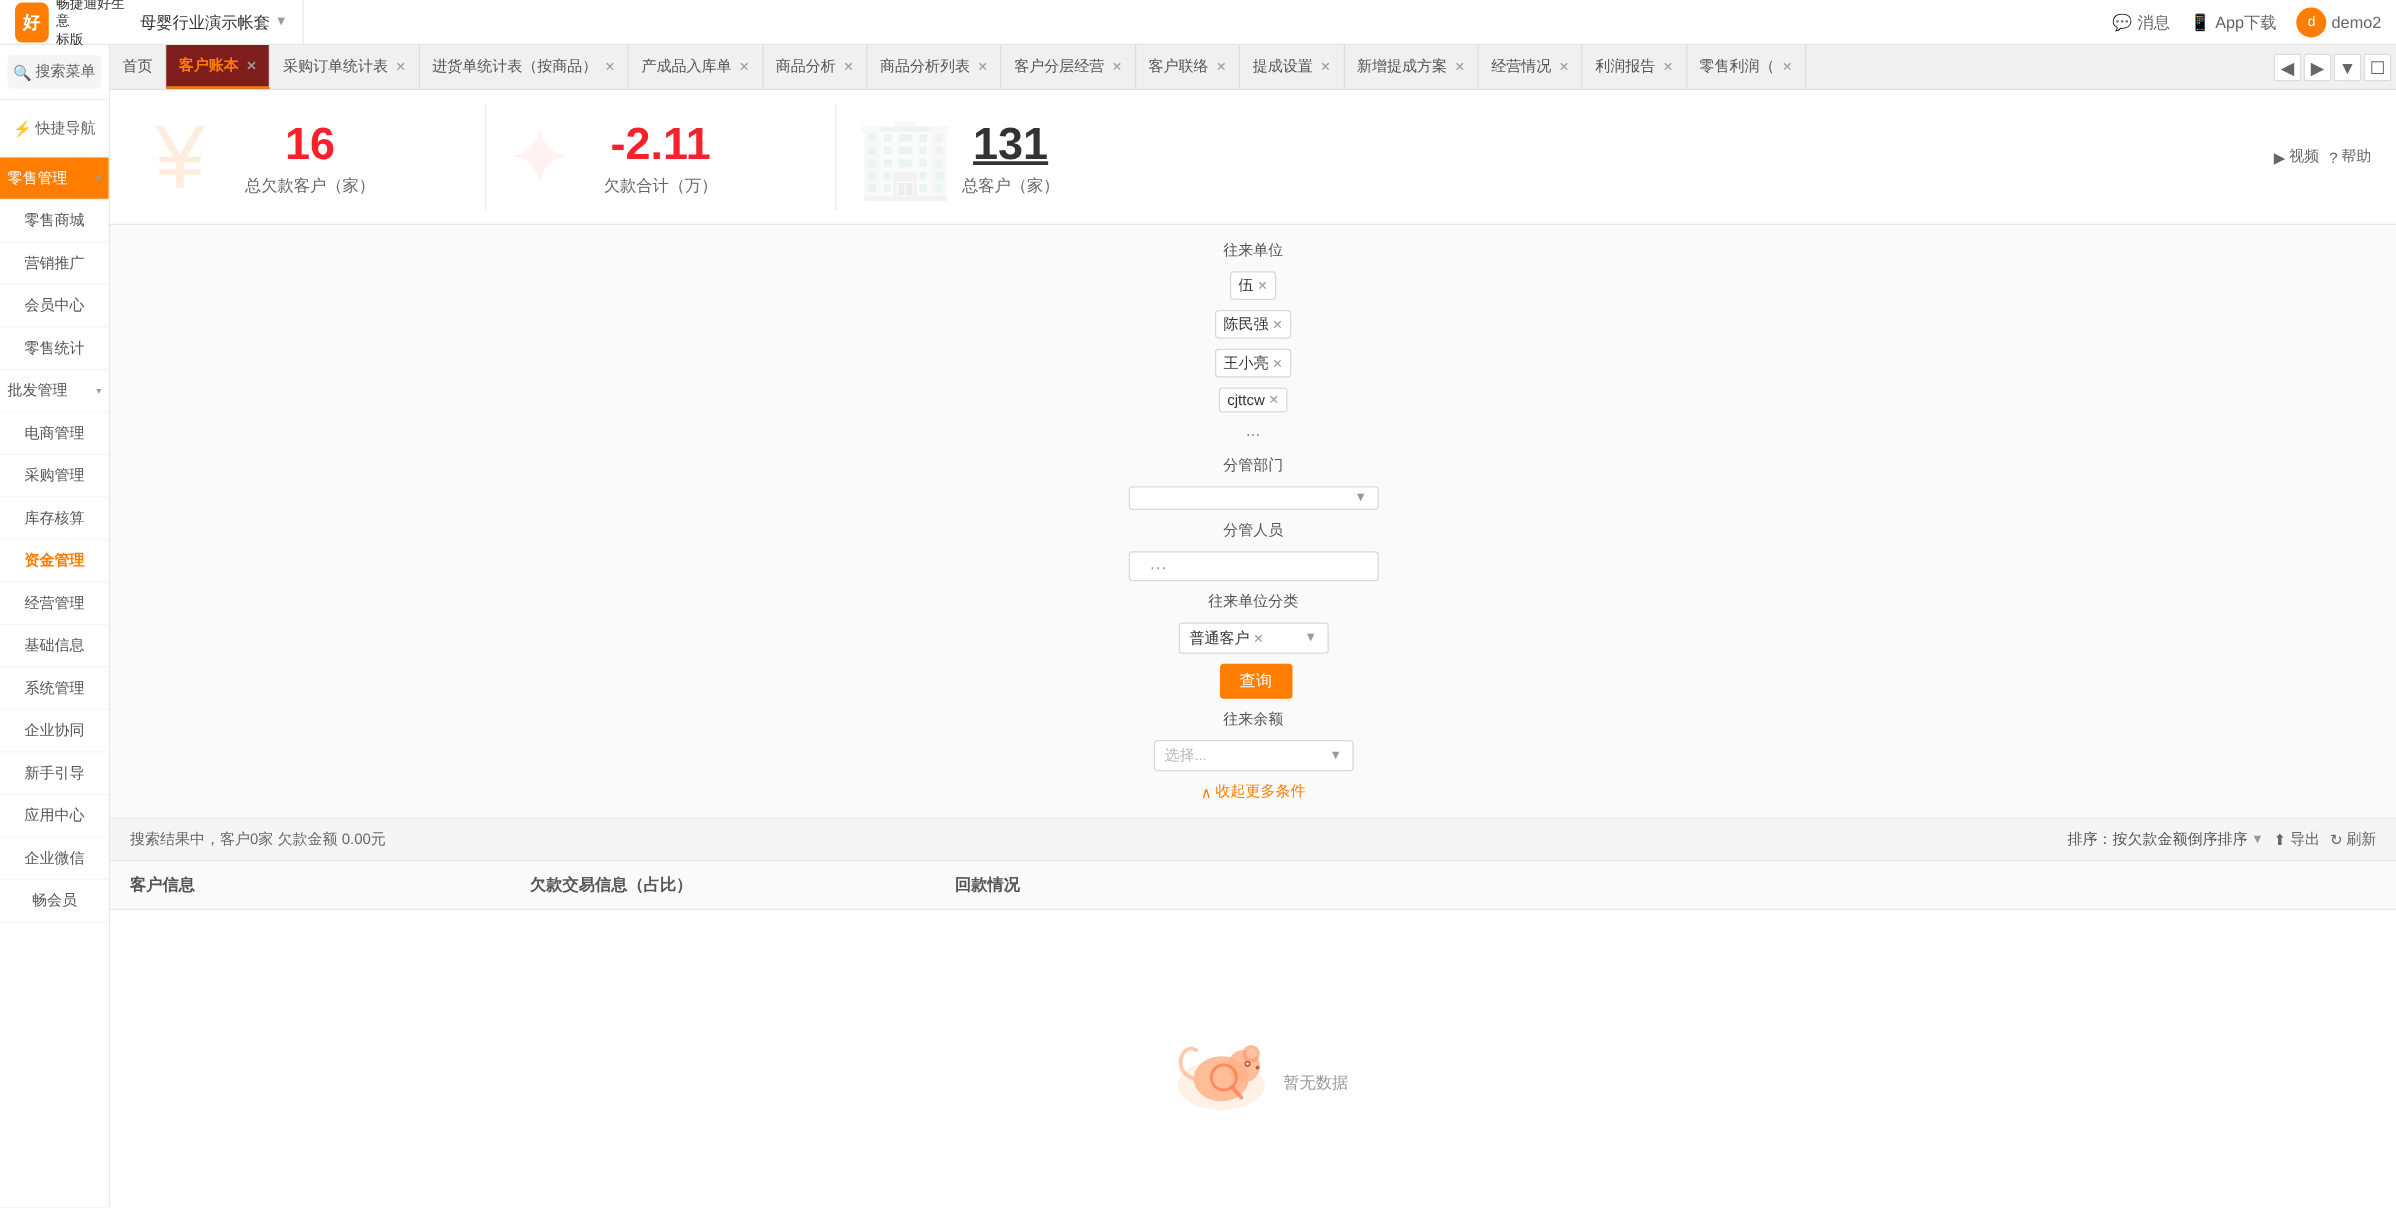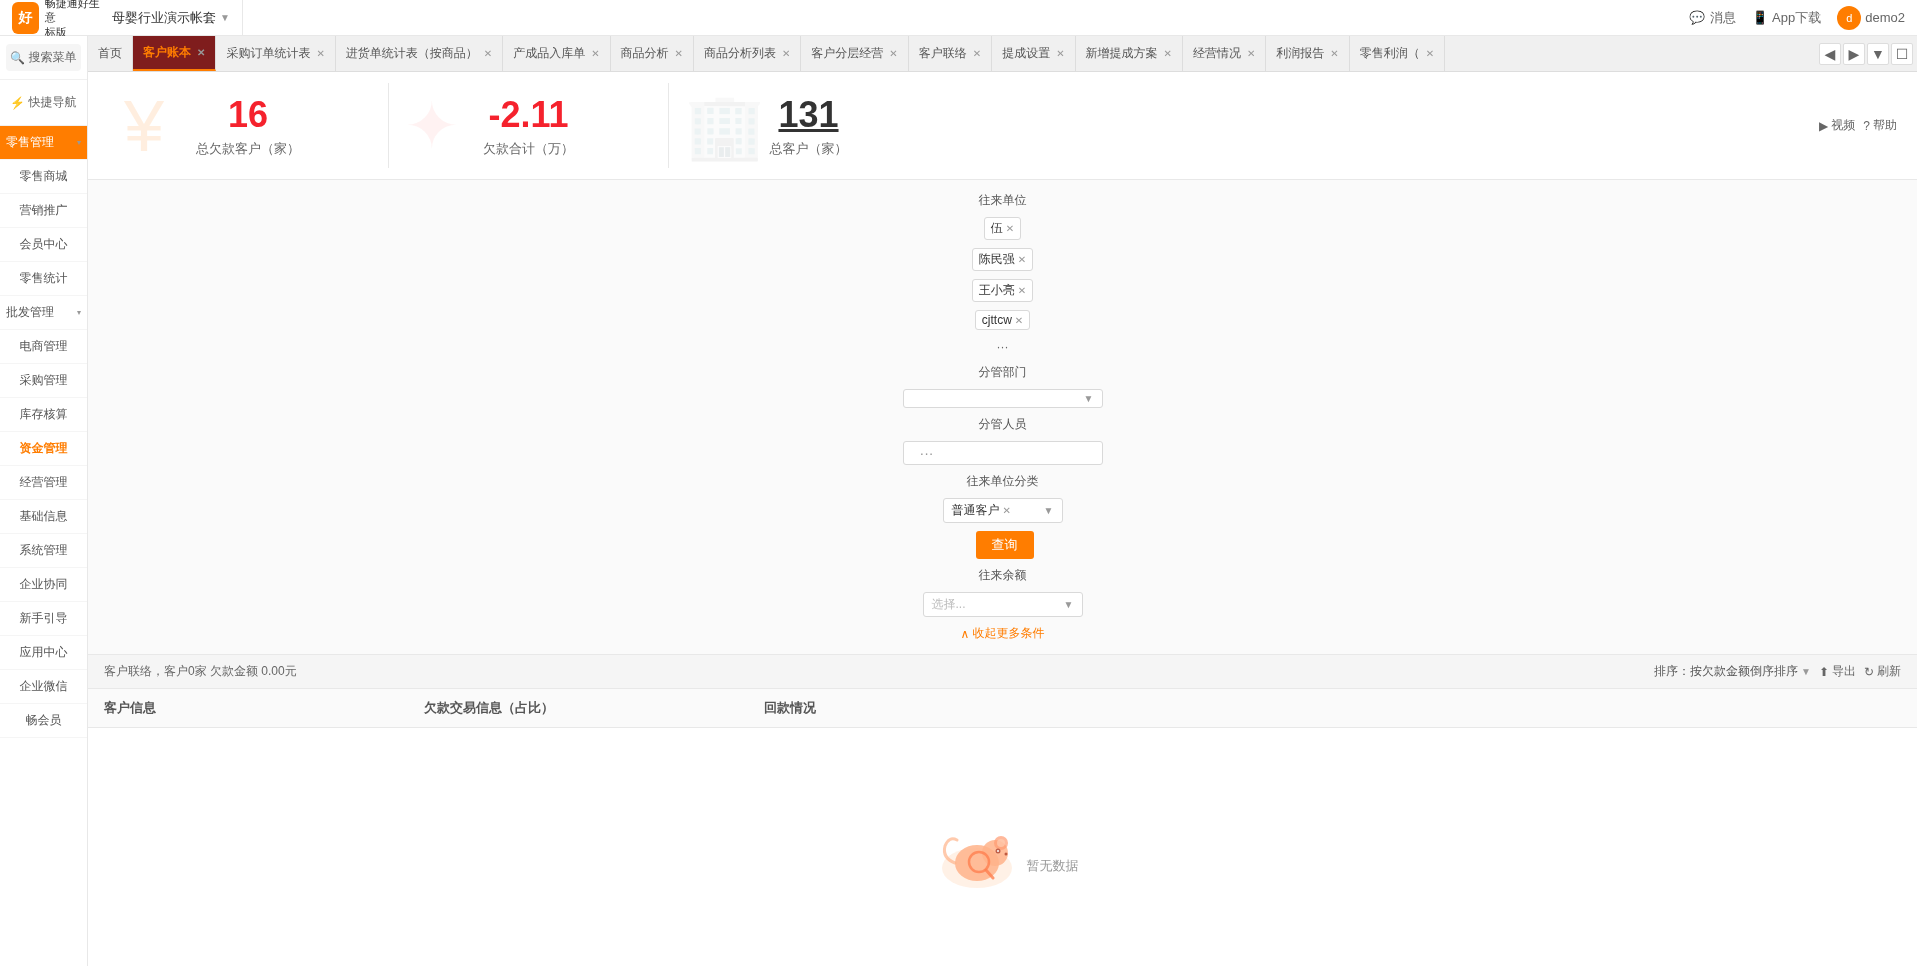--- a/index.html
+++ b/index.html
@@ -350,21 +350,21 @@
 
         <div style="text-align: center; margin-top: 6px;">
           <button class="collapse-btn">
             <span>∧</span>
             <span>收起更多条件</span>
           </button>
         </div>
       </div>
 
       <div class="results-bar">
-        <span>客户联络，客户0家     欠款金额 0.00元</span>
+        <span>搜索结果中，客户0家     欠款金额 0.00元</span>
         <div class="results-right">
           <div class="sort-btn">
             <span>排序：按欠款金额倒序排序</span>
             <span class="arrow">▼</span>
           </div>
           <div class="action-btn">
             <span>⬆</span>
             <span>导出</span>
           </div>
           <div class="action-btn">

